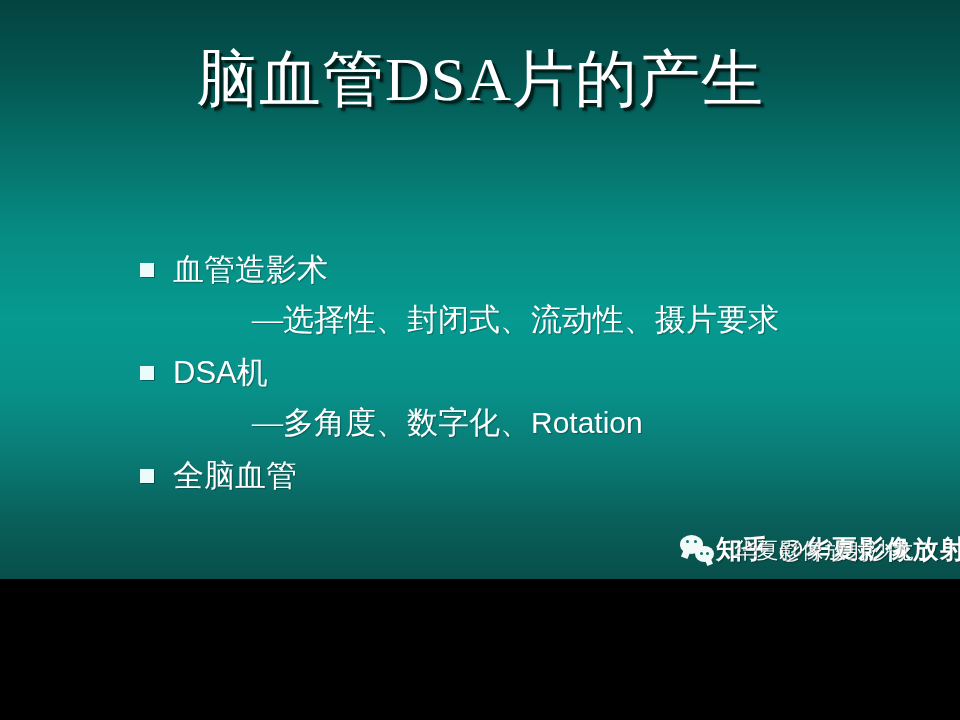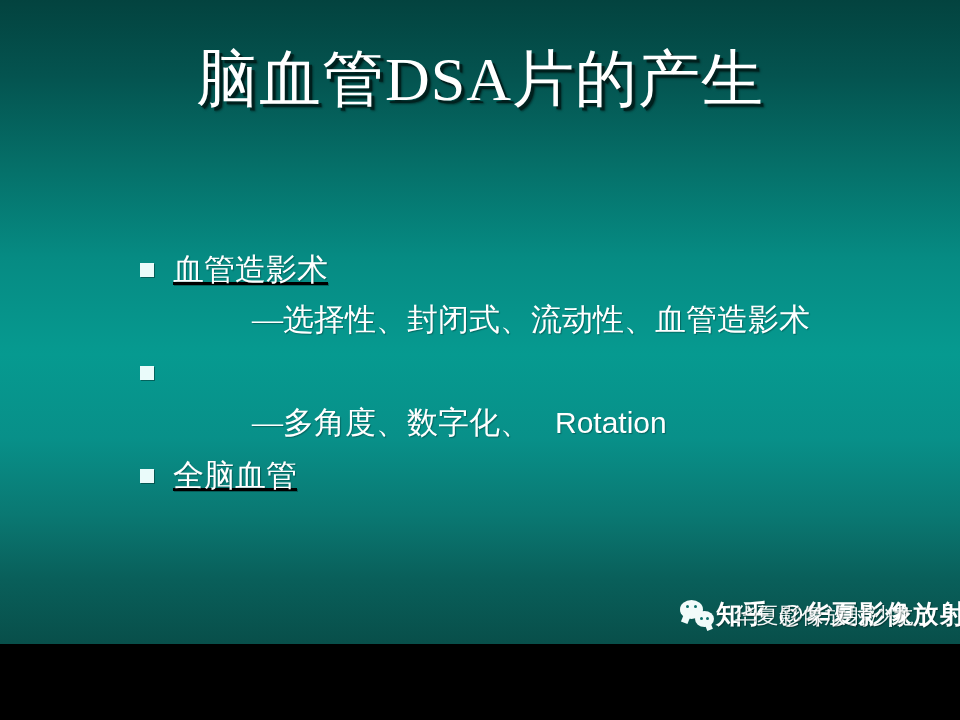--- a/index.html
+++ b/index.html
@@ -3,21 +3,21 @@
 <meta charset="utf-8">
 <style>
   html, body {
     margin: 0;
     padding: 0;
     background: #000;
   }
   #slide {
     position: relative;
     width: 960px;
-    height: 644px;
+    height: 579px;
     overflow: hidden;
     font-family: "Liberation Serif", "DejaVu Serif", serif;
     
     background: linear-gradient(
       to bottom,
       #03433F 0%,
       #045450 12%,
       #057069 26%,
       #068B83 40%,
       #069A90 55%,
@@ -52,21 +52,20 @@
     left: 140px;
     width: 790px;
   }
   .bullet-group {
     margin: 0 0 3px 0;
   }
   .bullet-row {
     display: flex;
     align-items: flex-start;
     height: 48px;
-    text-decoration: underline;
   }
   .bullet-marker {
     width: 14px;
     height: 14px;
     background: #EAFBFA;
     margin-top: 17px;
     margin-right: 19px;
     flex: 0 0 auto;
     box-shadow: 1px 1px 0 rgba(0, 35, 33, 0.45);
   }
@@ -83,21 +82,20 @@
     font-size: 31px;
     line-height: 52px;
     color: #FFFFFF;
     white-space: nowrap;
     text-shadow: 1px 1px 1px rgba(0, 40, 38, 0.40);
   }
   
   .latin {
     font-family: "Liberation Sans", "DejaVu Sans", sans-serif;
     font-size: 30px;
-    margin-left: 24px;
   }
   .sans-label {
     font-family: "Liberation Sans", "DejaVu Sans", sans-serif;
   }
 
   
   #watermark {
     position: absolute;
     right: 14px;
     bottom: 8px;
@@ -198,27 +196,30 @@
   <div id="title">脑血管DSA片的产生</div>
 
   <div id="body-list">
 
     <div class="bullet-group">
       <div class="bullet-row">
         <span class="bullet-marker"></span>
         <span class="bullet-label">血管造影术</span>
       </div>
       <div class="sub-row">
-        <span>—选择性、封闭式、流动性、血管造影术</span>
+        <span>—选择性、封闭式、流动性、摄片要求</span>
       </div>
     </div>
 
     <div class="bullet-group">
       <div class="bullet-row">
         <span class="bullet-marker"></span>
+        <span class="bullet-label">
+          <span class="sans-label">DSA</span><span>机</span>
+        </span>
       </div>
       <div class="sub-row">
         <span>—多角度、数字化、</span><span class="latin">Rotation</span>
       </div>
     </div>
 
     <div class="bullet-group">
       <div class="bullet-row">
         <span class="bullet-marker"></span>
         <span class="bullet-label">全脑血管</span>

